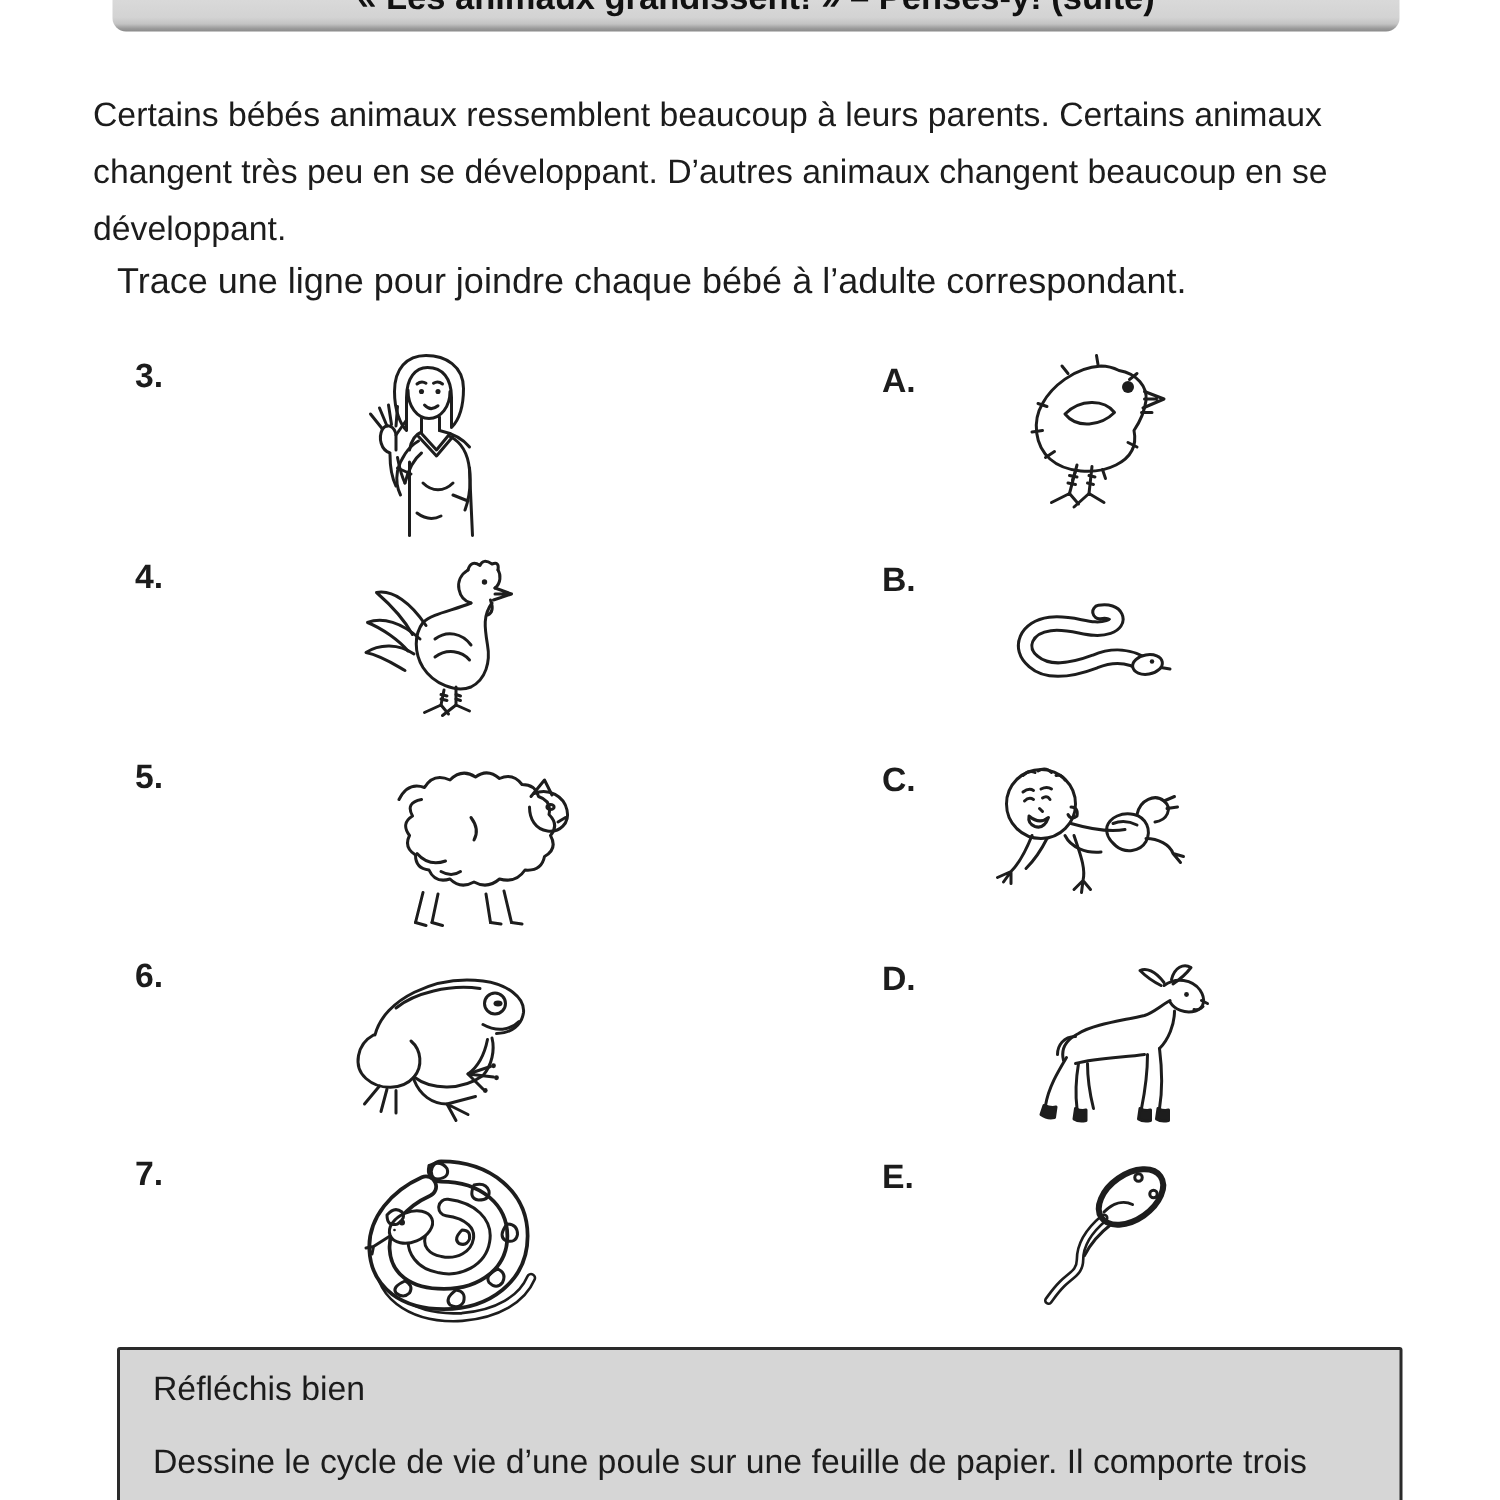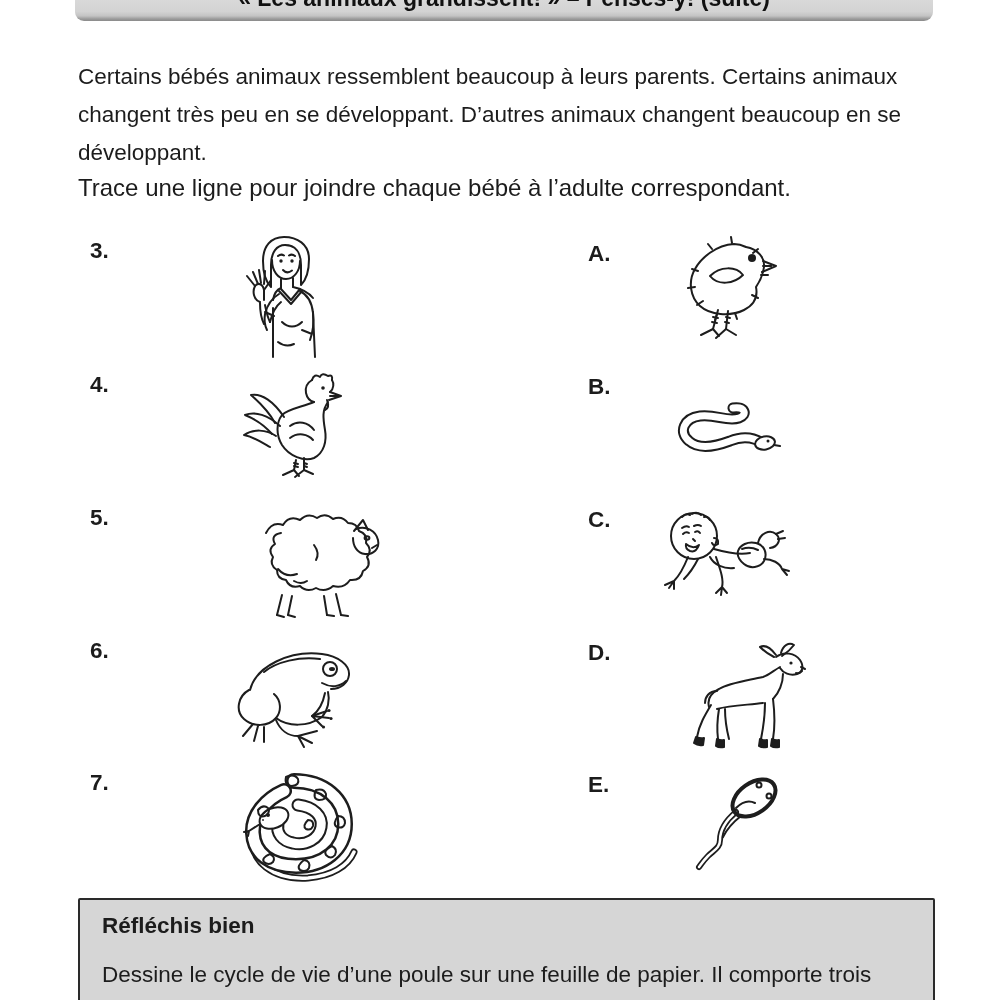--- a/index.html
+++ b/index.html
@@ -11,33 +11,33 @@
   .banner {
     position:absolute; left:75px; top:0; width:858px; height:21px;
     background:linear-gradient(to bottom,#d9d9d9 0%,#d3d3d3 55%,#c3c3c3 76%,#9b9b9b 90%,#8a8a8a 100%);
     border-radius:0 0 9px 9px; overflow:hidden;
   }
   .banner-title {
     position:absolute; left:0; right:0; top:-15px; text-align:center;
     font-weight:bold; font-size:23px; color:#111; white-space:nowrap;
   }
   .para {
-    position:absolute; left:78px; top:58px; width:856px;
+    position:absolute; left:62px; top:58px; width:856px;
     font-size:22.5px; line-height:38px;
   }
   .instruction { position:absolute; left:78px; top:174px; font-size:24px; }
   .tag { position:absolute; font-weight:bold; font-size:22.5px; }
   .illus { position:absolute; }
   .illus svg { display:block; }
   .lineart { stroke:#1d1d1d; stroke-width:2; fill:none; stroke-linecap:round; stroke-linejoin:round; }
   .think-box {
     position:absolute; left:78px; top:898px; width:857px; height:160px;
     background:#d6d6d6; border:2.5px solid #2a2a2a; border-radius:2px; box-sizing:border-box;
   }
-  .think-heading { margin:13px 0 0 22px; font-weight:bold; font-size:22.5px; }
+  .think-heading { margin:13px 0 0 22px; font-weight:normal; font-size:22.5px; }
   .think-body { margin:17px 0 0 22px; width:772px; font-size:22.5px; line-height:38px; }
 </style>
 </head>
 <body>
 
 <div class="page">
 
   <div class="banner">
     <div class="banner-title">« Les animaux grandissent! » – Penses-y! (suite)</div>
   </div>

